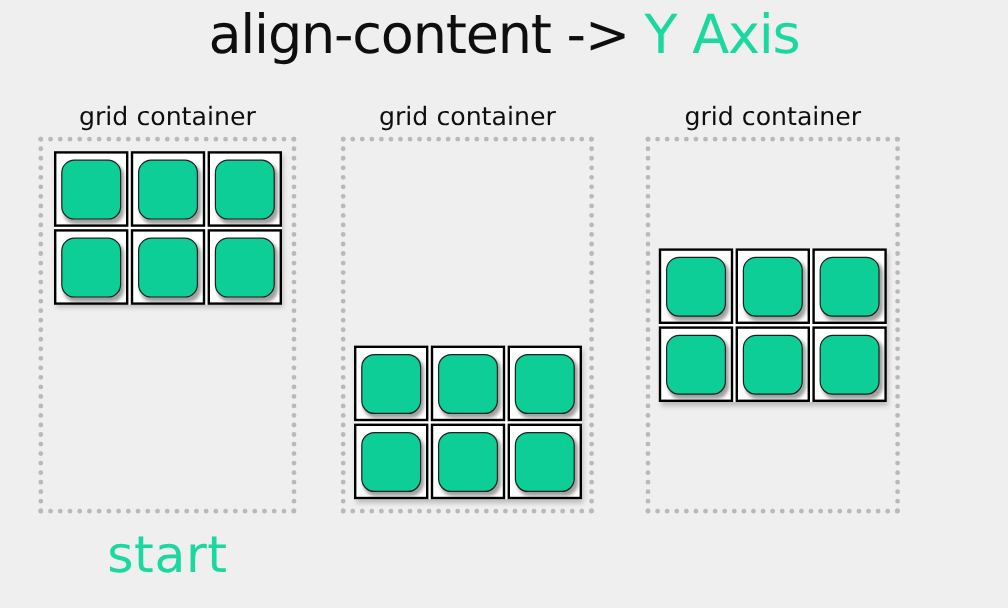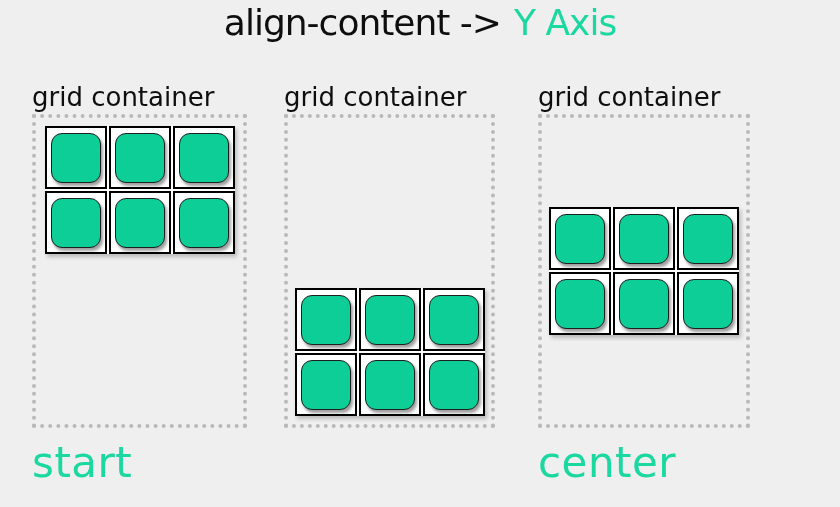--- a/index.html
+++ b/index.html
@@ -10,41 +10,42 @@
     background: var(--bg, #efefef);
     font-family: "DejaVu Sans", sans-serif;
     overflow: hidden;
   }
   .title {
     position: absolute;
     top: 2px;
     left: 0;
     width: 100%;
     text-align: center;
-    font-size: 36px;
+    font-size: 45px;
     font-weight: 500;
     letter-spacing: -1px;
     color: var(--ink, #0e0e0e);
     white-space: nowrap;
   }
   .title .accent {
     color: var(--accent, #1bd8a1);
     margin-left: 13px;
   }
   .panel {
     position: absolute;
     top: 85px;
     display: flex;
     flex-direction: column;
   }
   .panel-start  { left: 32px;  width: 215px; }
   .panel-end    { left: 284px; width: 211px; }
   .panel-center { left: 538px; width: 212px; }
   .container-label {
-    font-size: 26px;
+    text-align: center;
+    font-size: 21px;
     color: var(--ink, #0e0e0e);
     height: 25px;
     line-height: 25px;
     margin-bottom: 4px;
   }
   .container-box {
     box-sizing: border-box;
     height: 314px;
     border: 4px dotted var(--dash, #b9b9b9);
     padding: 8px;
@@ -78,21 +79,21 @@
     width: 48px;
     height: 48px;
     background: var(--tile, #0cce96);
     border: 1px solid var(--tile-border, #1f1f1f);
     border-radius: 11px;
     box-shadow: 2px 3px 3px rgba(0,0,0,0.38);
   }
   .value-label {
     position: absolute;
     top: 438px;
-    text-align: left;
+    text-align: center;
     font-size: 42px;
     font-weight: 400;
     letter-spacing: 0.5px;
     color: var(--accent, #1bd8a1);
   }
   .value-start  { left: 32px;  width: 215px; }
   .value-end    { left: 284px; width: 211px; }
   .value-center { left: 538px; width: 212px; }
 </style>
 </head>
@@ -176,15 +177,14 @@
             <div class="tile"></div>
           </div>
           <div class="cell">
             <div class="tile"></div>
           </div>
         </div>
     </div>
   </div>
 
   <div class="value-label value-start">start</div>
-  <div class="value-label value-center">center</div>
 
 </div>
 
 </body></html>

